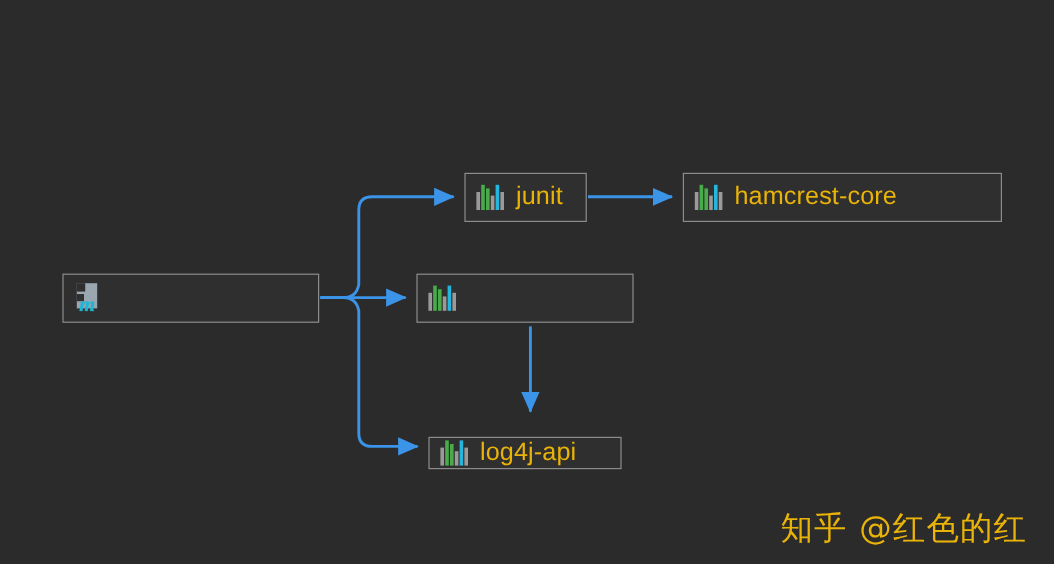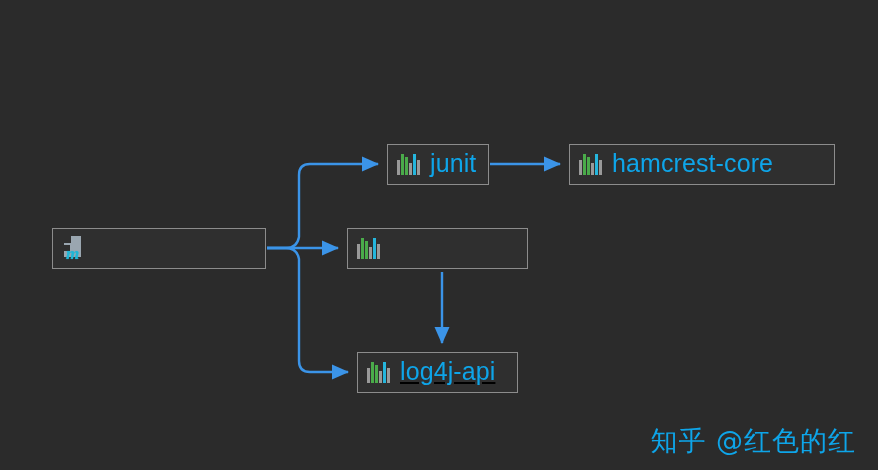--- a/index.html
+++ b/index.html
@@ -30,22 +30,22 @@
     position: absolute;
     box-sizing: border-box;
     border: 1px solid #8c8c8c;
     background: #2f2f2f;
     display: flex;
     align-items: center;
     padding: 0 11px 0 9px;
     white-space: nowrap;
   }
   .node-label {
-    color: #0ea5e9;
-    font-size: 25px;
+    color: #eab308;
+    font-size: 21px;
     line-height: 1;
     letter-spacing: 0.1px;
     margin-left: 9px;
     padding-bottom: 2px;
   }
 
   
   .lib-icon {
     display: inline-flex;
     align-items: flex-end;
@@ -110,21 +110,21 @@
     line-height: 17px;
     color: #1fb6d6;
     text-shadow: 0 0 1px #1fb6d6;
   }
 
   
   #watermark {
     position: absolute;
     right: 22px;
     bottom: 16px;
-    color: #0ea5e9;
+    color: #eab308;
     font-size: 27px;
     line-height: 1;
     font-family: "DejaVu Sans", "Liberation Sans", sans-serif;
     letter-spacing: 1px;
   }
 </style>
 </head>
 <body>
 
 <div id="canvas">
@@ -184,21 +184,21 @@
     <span class="lib-icon">
       <span class="bar-grey h-mid"></span>
       <span class="bar-green h-full"></span>
       <span class="bar-green h-tall"></span>
       <span class="bar-grey h-low"></span>
       <span class="bar-cyan h-full"></span>
       <span class="bar-grey h-mid"></span>
     </span>
   </div>
 
-  <div class="node" style="left:357px; top:352px; width:161px; height:41px;text-decoration:underline;">
+  <div class="node" style="left:357px; top:364px; width:161px; height:27px;">
     <span class="lib-icon">
       <span class="bar-grey h-mid"></span>
       <span class="bar-green h-full"></span>
       <span class="bar-green h-tall"></span>
       <span class="bar-grey h-low"></span>
       <span class="bar-cyan h-full"></span>
       <span class="bar-grey h-mid"></span>
     </span>
     <span class="node-label">log4j-api</span>
   </div>

